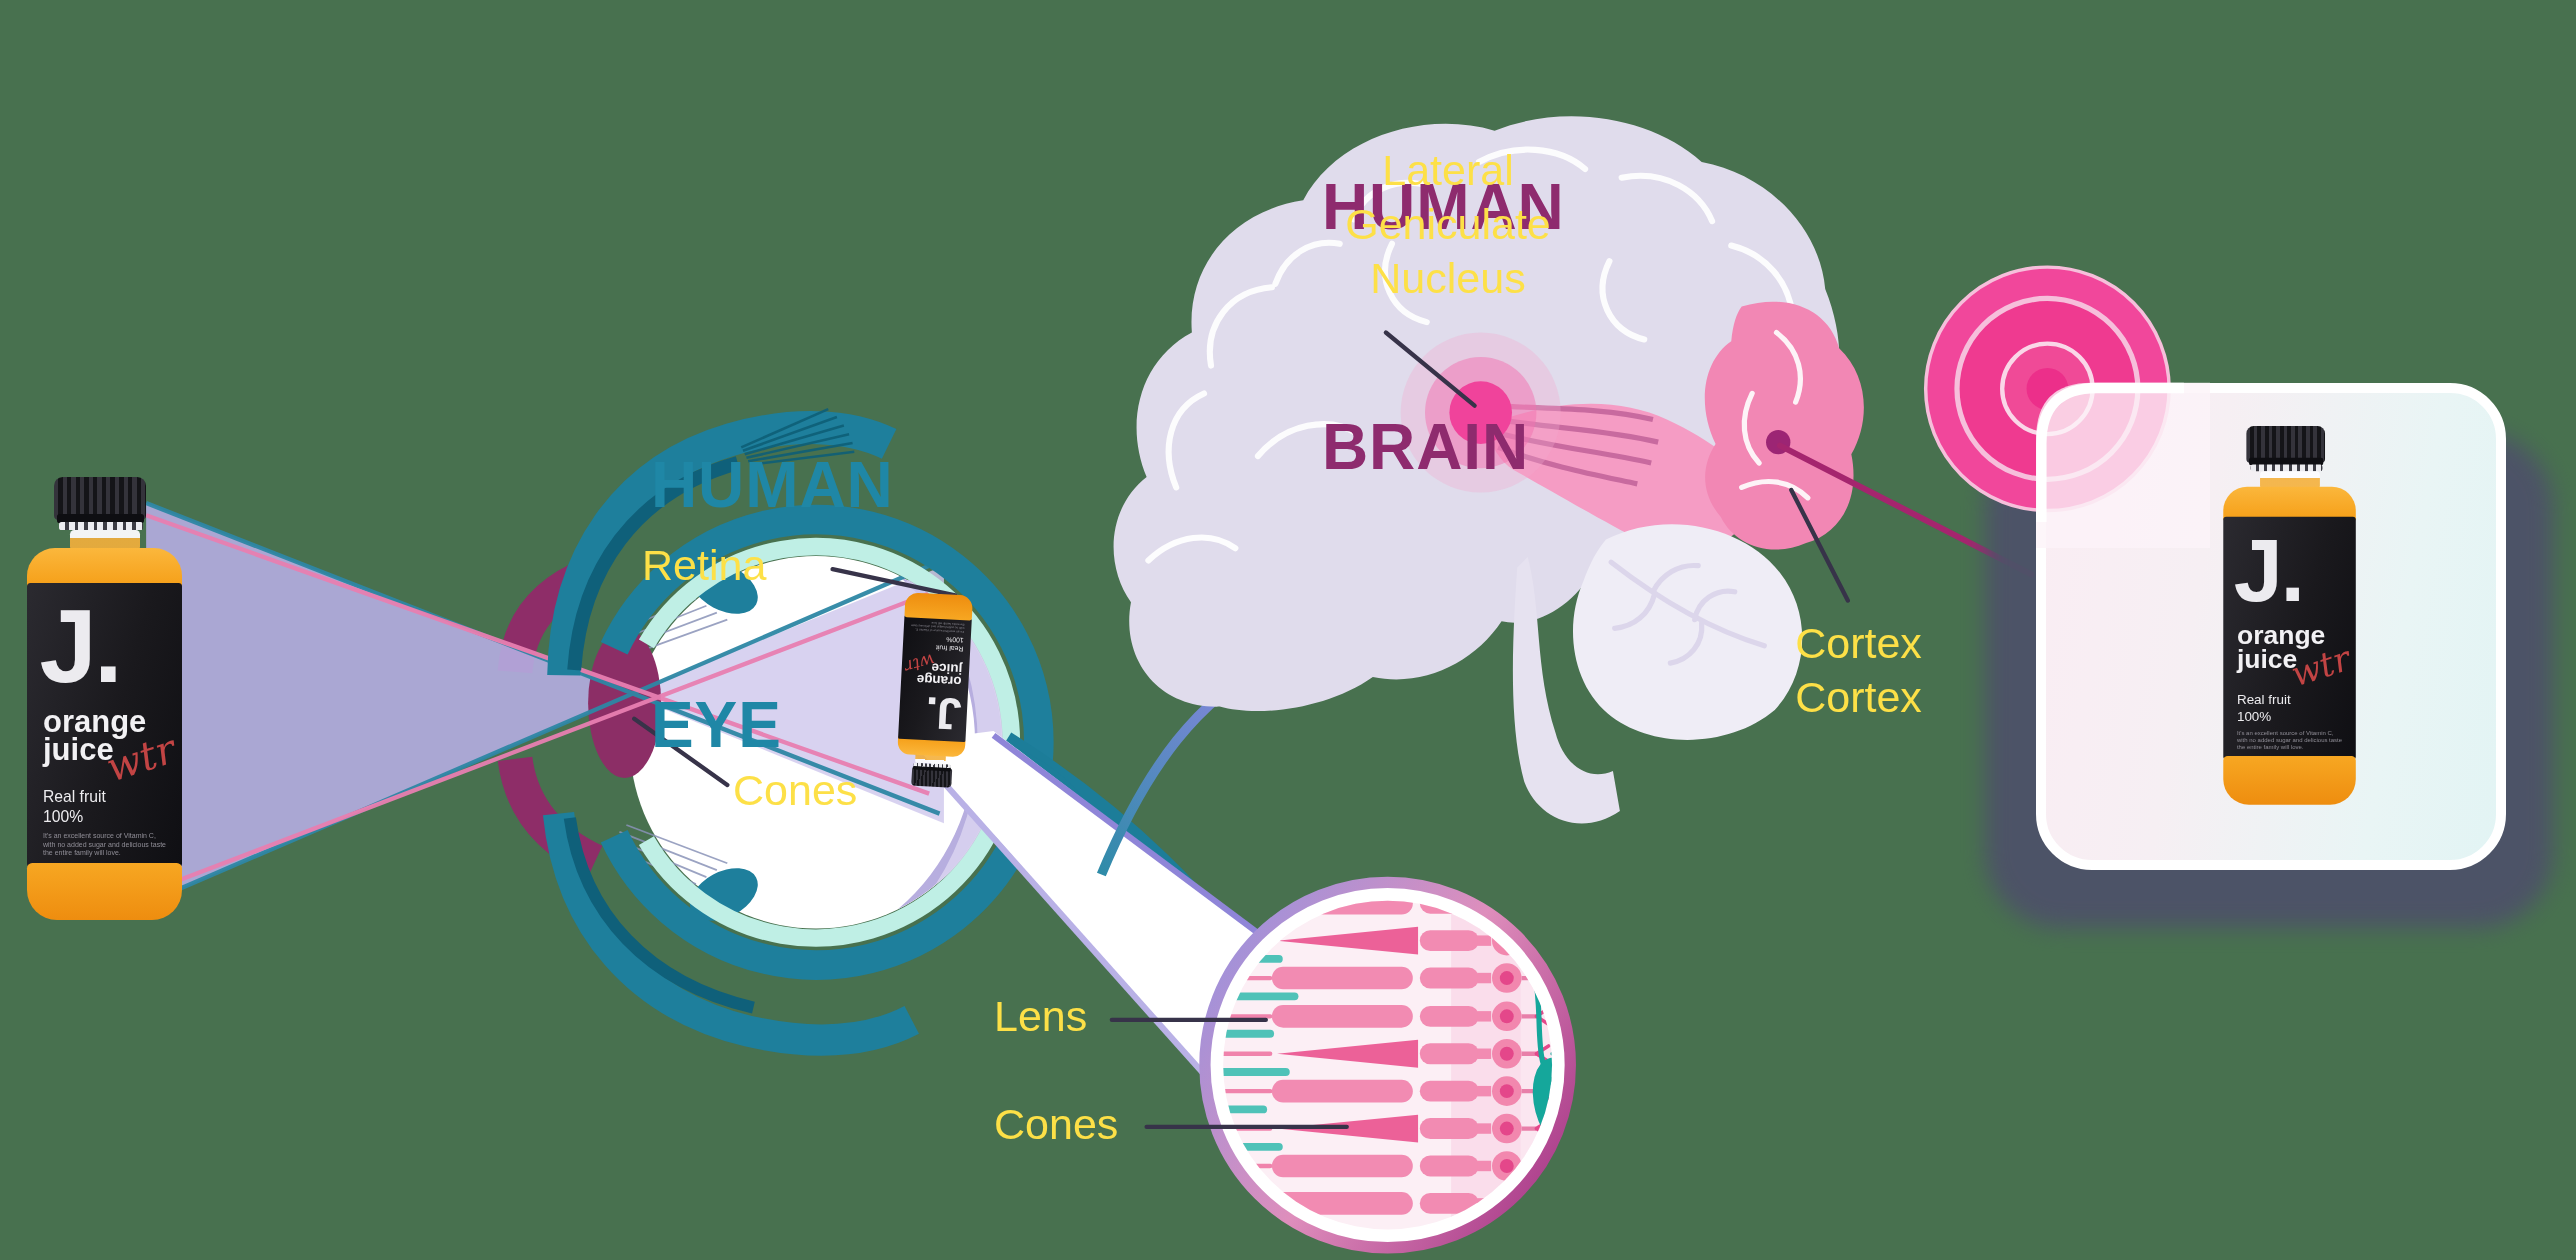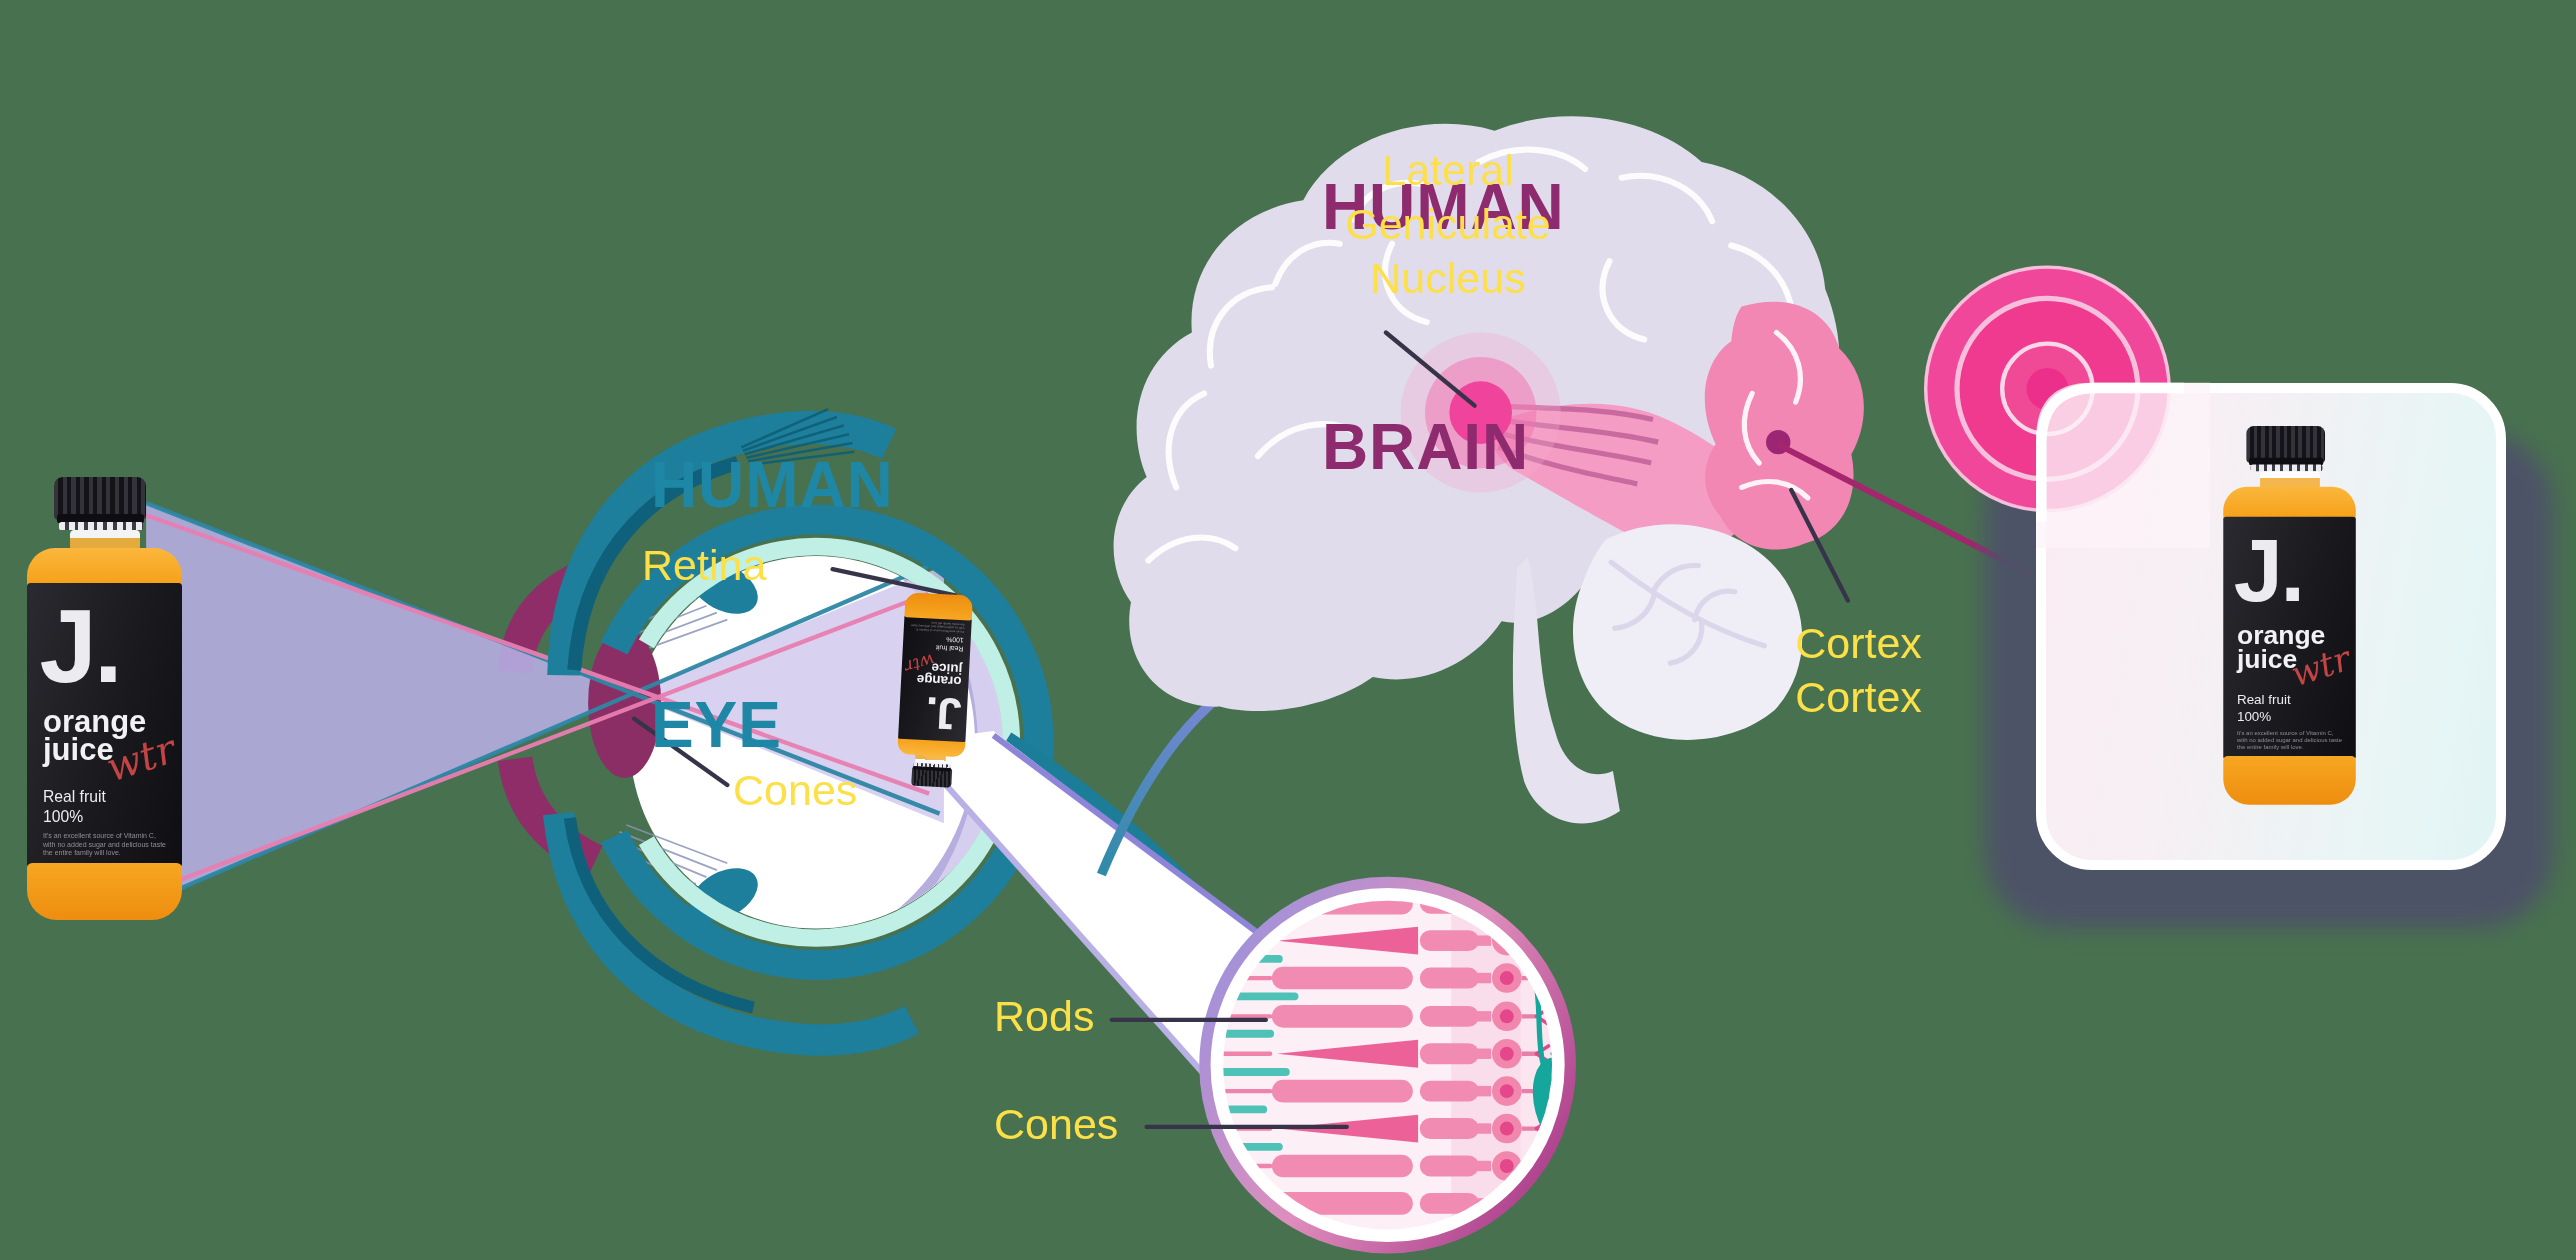--- a/index.html
+++ b/index.html
@@ -330,21 +330,21 @@
   <div>HUMAN</div>
   <div>BRAIN</div>
 </div>
 <div class="abs lbl lbl-center" style="left:1300px;top:143px;width:296px;line-height:54px;z-index:5">
   <div>Lateral</div>
   <div>Geniculate</div>
   <div>Nucleus</div>
 </div>
 <div class="abs lbl" style="left:642px;top:539px;z-index:5">Retina</div>
 <div class="abs lbl" style="left:733px;top:764px;z-index:5">Cones</div>
-<div class="abs lbl" style="left:994px;top:990px;z-index:5">Rods</div>
+<div class="abs lbl" style="left:994px;top:990px;z-index:5">Lens</div>
 <div class="abs lbl" style="left:994px;top:1098px;z-index:5">Cones</div>
 <div class="abs lbl lbl-center" style="left:1763px;top:616px;width:191px;line-height:54px;z-index:5">
   <div>Cortex</div>
   <div>Cortex</div>
 </div>
 
 <div class="abs bottle" id="bottle-source">
   <div class="cap"></div>
   <div class="cap-lip"></div>
   <div class="seal"></div>

